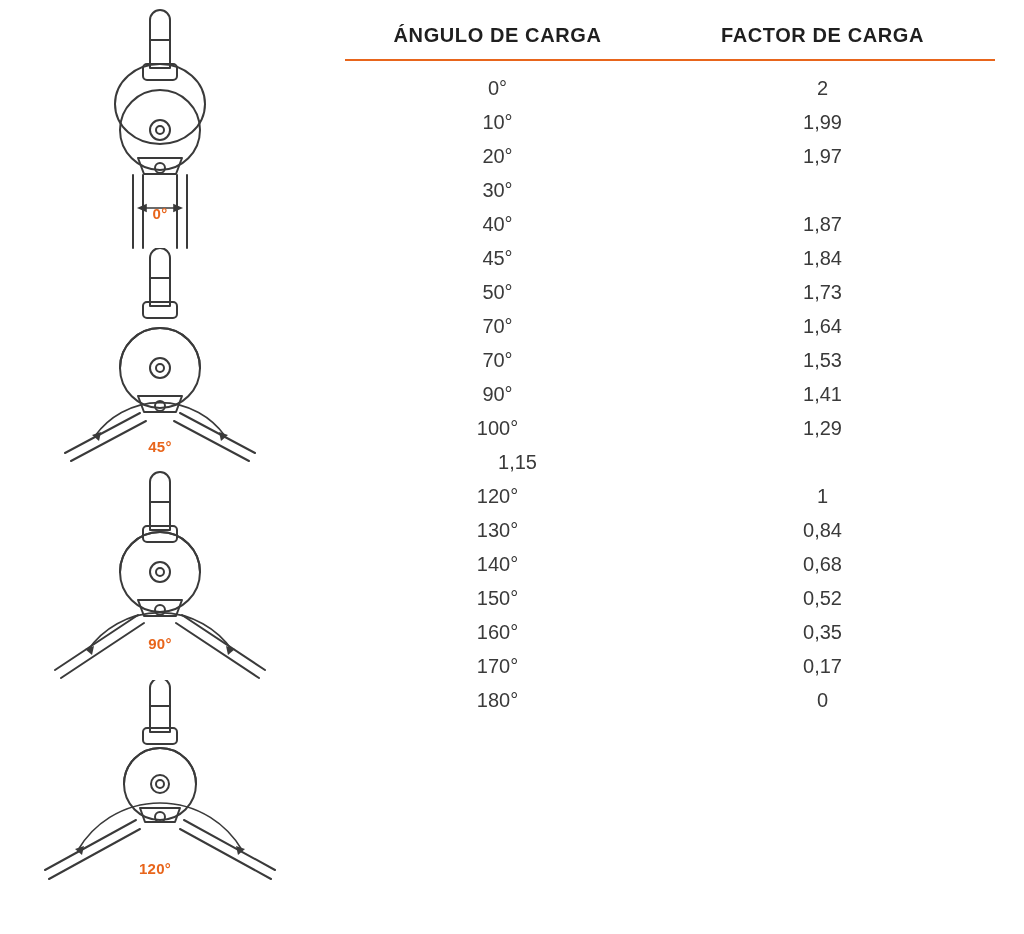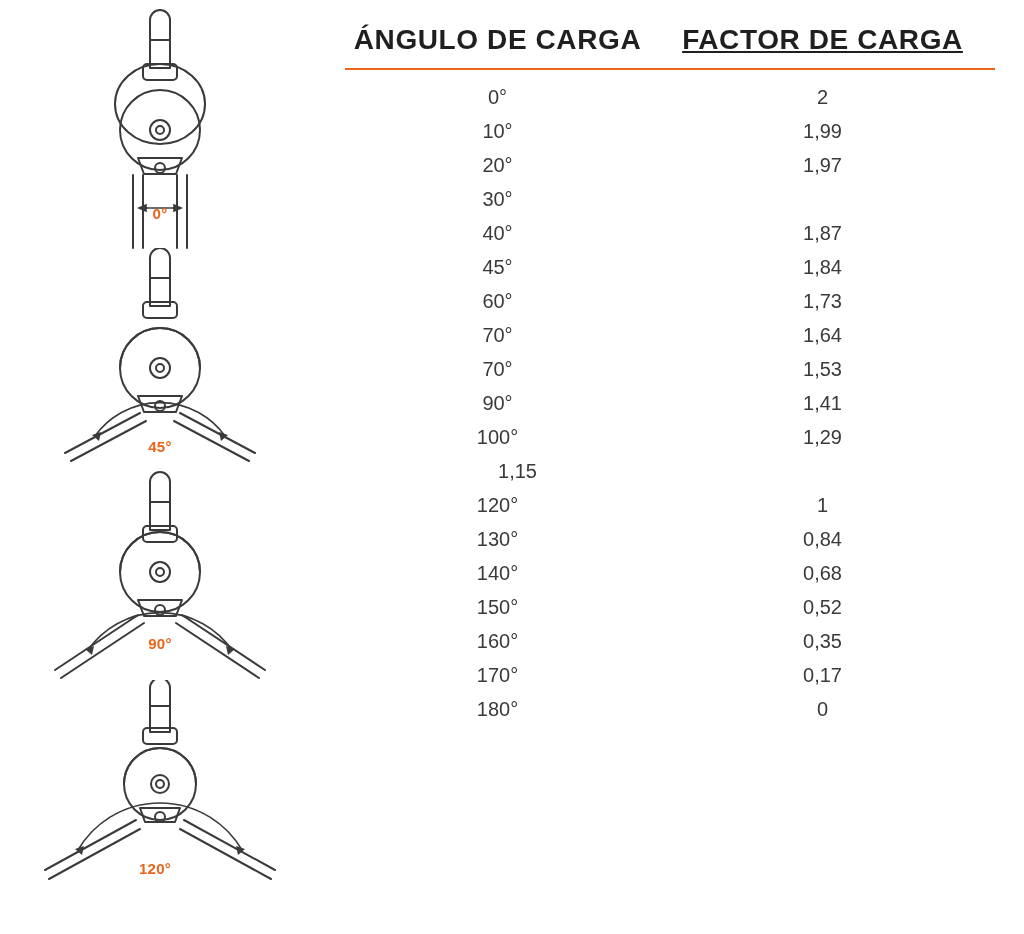--- a/index.html
+++ b/index.html
@@ -54,28 +54,28 @@
     left: 345px;
     top: 24px;
     width: 650px;
   }
   #table-head {
     display: flex;
     align-items: flex-end;
     padding-bottom: 12px;
   }
   .head-cell {
-    font-size: 28px;
+    font-size: 20px;
     font-weight: bold;
     letter-spacing: 0.6px;
     color: #1f1f1f;
     text-align: center;
   }
   .head-angle { width: 305px; }
-  .head-factor { width: 345px; text-decoration: underline; }
+  .head-factor { width: 345px; }
   #head-rule {
     height: 2px;
     background: #E8651B;
     width: 650px;
     margin-bottom: 10px;
   }
   .data-row {
     display: flex;
     align-items: center;
     height: 34px;
@@ -239,21 +239,21 @@
         </div>
         <div class="data-row">
           <div class="cell cell-angle">40°</div>
           <div class="cell cell-factor">1,87</div>
         </div>
         <div class="data-row">
           <div class="cell cell-angle">45°</div>
           <div class="cell cell-factor">1,84</div>
         </div>
         <div class="data-row">
-          <div class="cell cell-angle">60°</div>
+          <div class="cell cell-angle">50°</div>
           <div class="cell cell-factor">1,73</div>
         </div>
         <div class="data-row">
           <div class="cell cell-angle">70°</div>
           <div class="cell cell-factor">1,64</div>
         </div>
         <div class="data-row">
           <div class="cell cell-angle">70°</div>
           <div class="cell cell-factor">1,53</div>
         </div>

